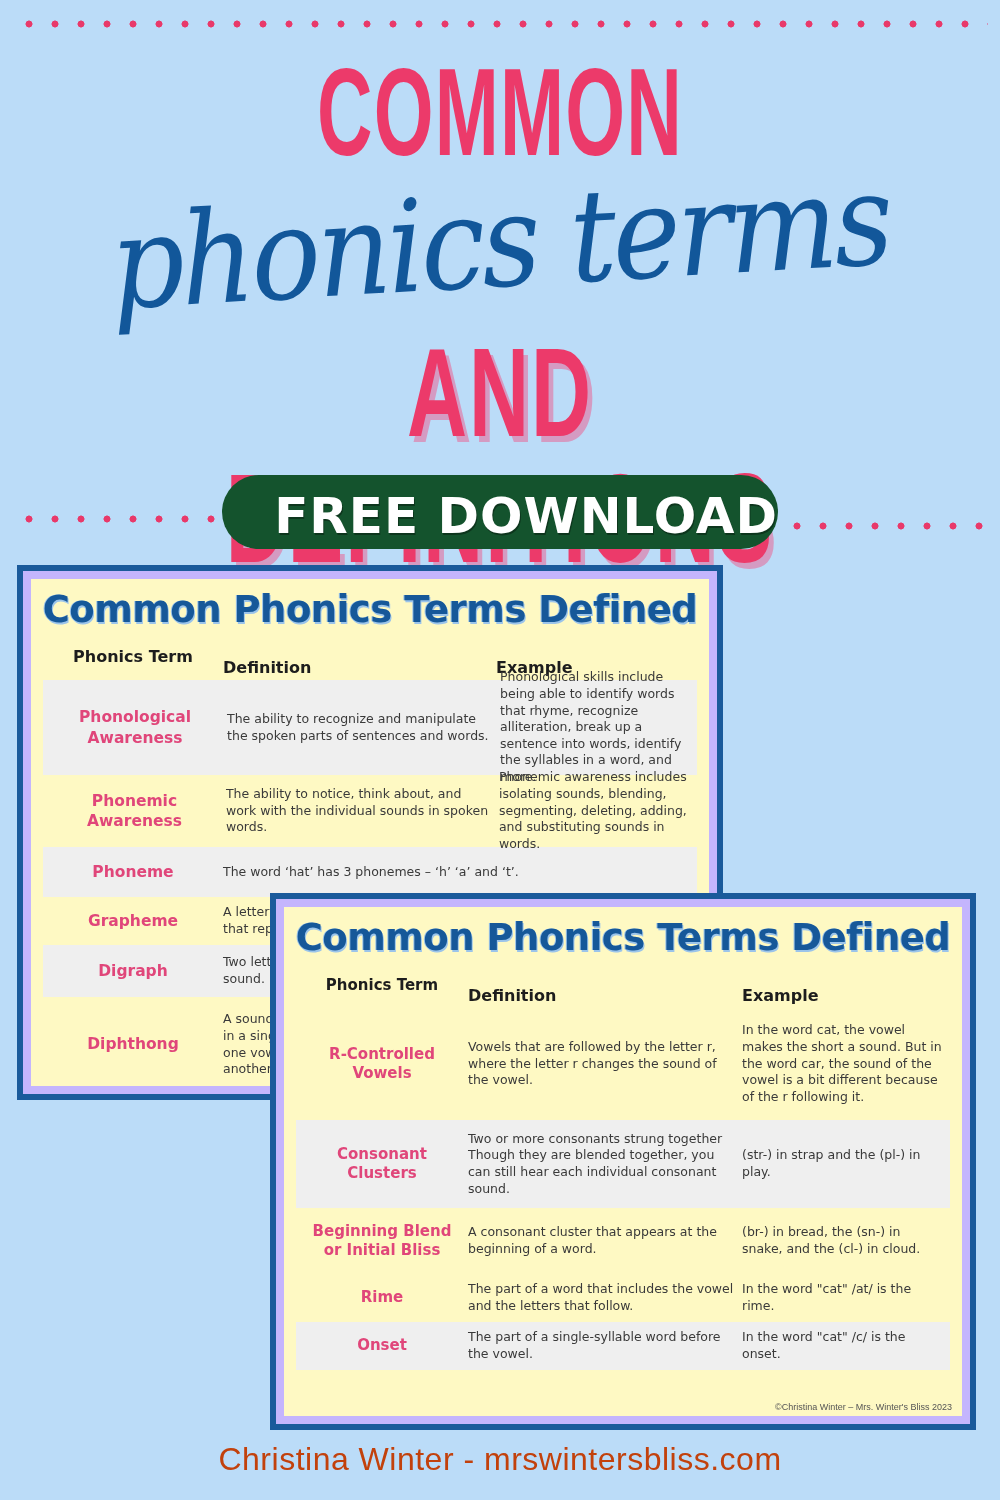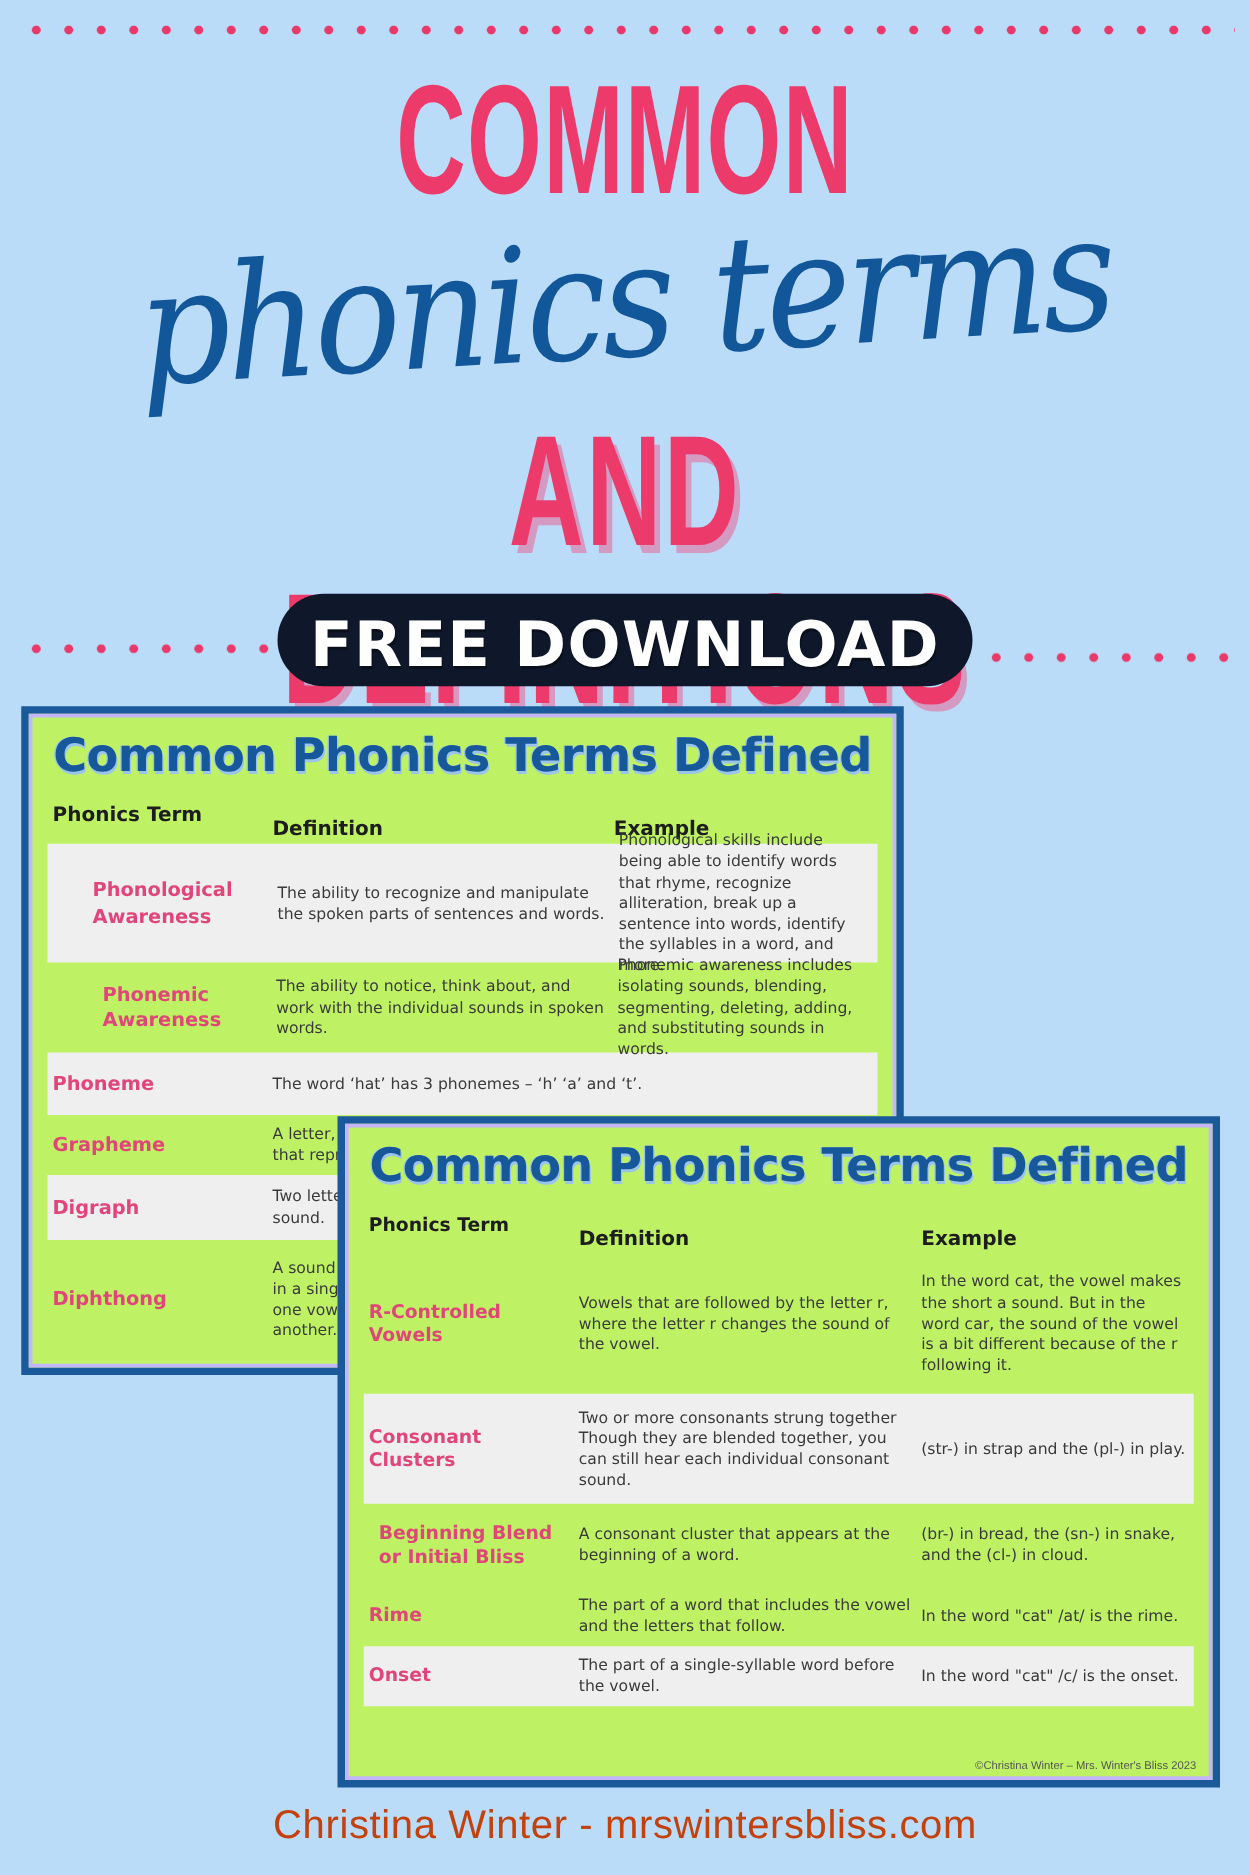--- a/index.html
+++ b/index.html
@@ -49,39 +49,39 @@
       font-style: italic;
       font-size: 128px;
       line-height: 1;
       letter-spacing: -4px;
       transform: scaleX(0.9) rotate(-3deg);
     }
     .pill {
       position: absolute;
       left: 222px; top: 475px;
       width: 556px; height: 74px;
-      background: #0f172a;
+      background: #14532d;
       border-radius: 41px;
       color: #ffffff;
       font-family: "DejaVu Sans", sans-serif;
       font-weight: bold;
       font-size: 50px;
-      text-align: center;
+      text-align: right;
       line-height: 82px;
       letter-spacing: 1px;
       text-shadow: 1px 2px 0 rgba(0,0,0,0.35);
     }
     .card {
       position: absolute;
       background: #1a5a9b;
       padding: 6px;
     }
     .card-inner {
-      background: #bef264;
-      border: 3px solid #c4b5fd;
+      background: #fef9c3;
+      border: 8px solid #c4b5fd;
       width: 100%; height: 100%;
       overflow: hidden;
       position: relative;
     }
     .card-title {
       color: #165899;
       font-family: "DejaVu Sans", sans-serif;
       font-weight: bold;
       font-size: 37px;
       text-align: center;
@@ -106,21 +106,21 @@
       align-items: center;
       margin: 0 12px;
       font-family: "DejaVu Sans", sans-serif;
       font-size: 12.5px;
       color: #3a3a3a;
       line-height: 1.33;
     }
     .row.shaded { background: #efefef; }
     .c-term {
       flex: 0 0 180px;
-      text-align: left;
+      text-align: center;
       color: #e0467a;
       font-weight: bold;
       font-size: 15.5px;
       line-height: 1.3;
       padding: 0 4px;
     }
     .c-def { flex: 0 0 273px; padding-right: 6px; }
     .c-ex { flex: 1; padding-right: 6px; }
     .thead .c-term { color: #1d1d1d; font-size: 16px; }
     .thead .c-def, .thead .c-ex { text-align: left; margin-top: 20px; }

